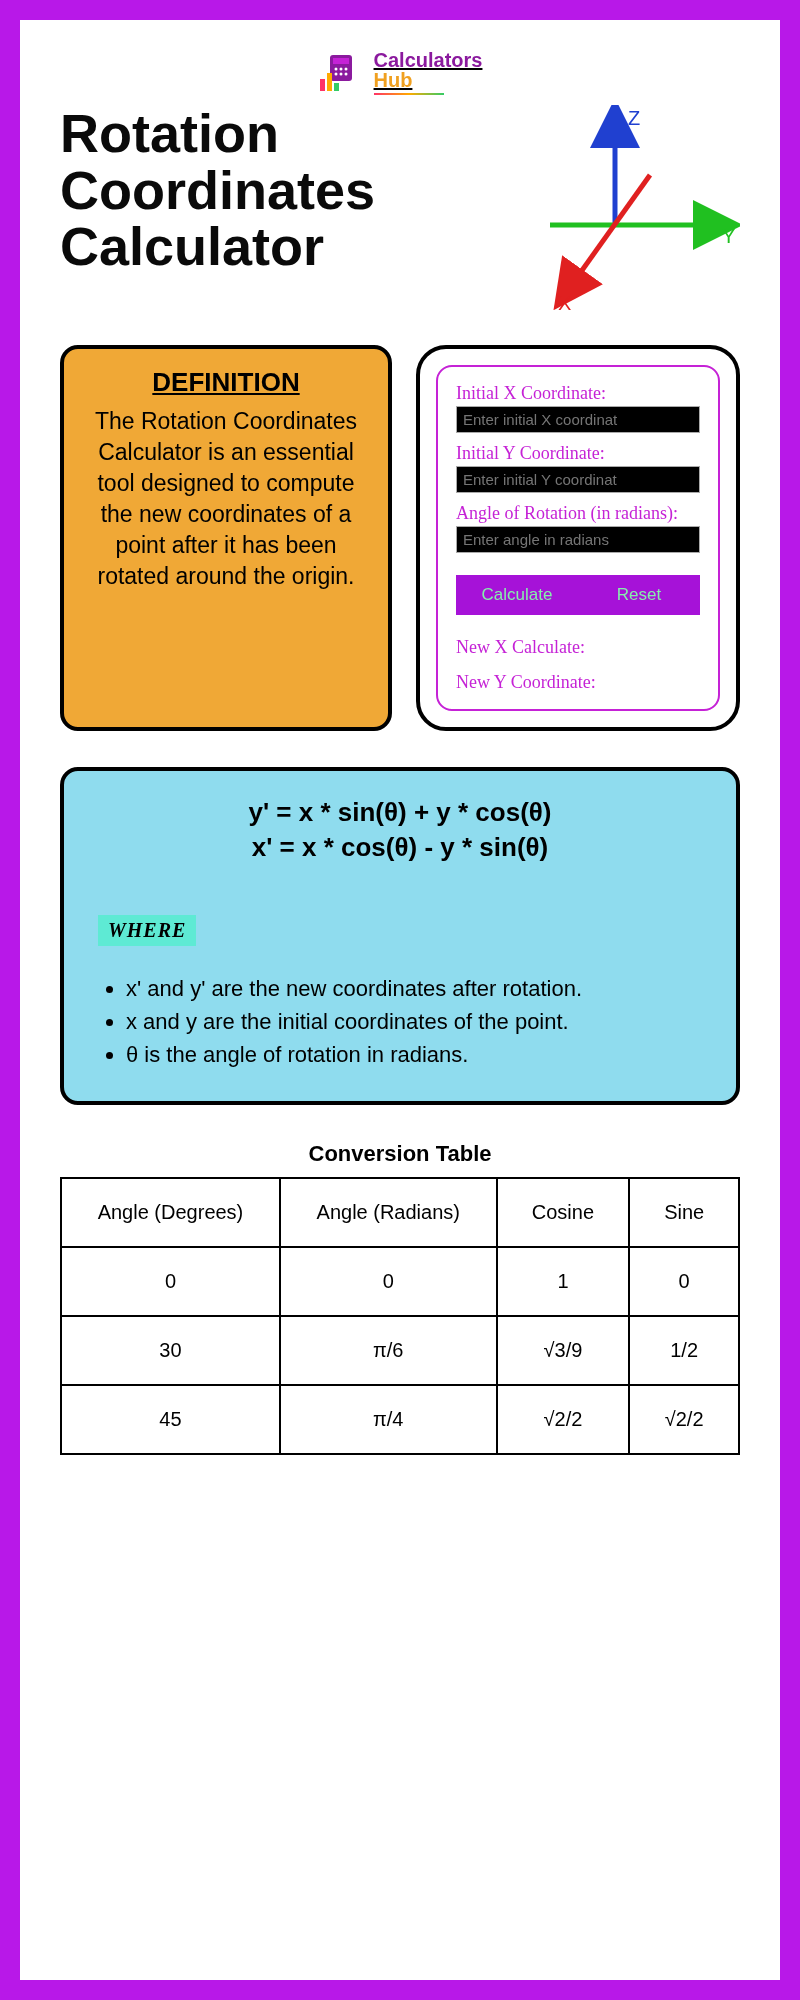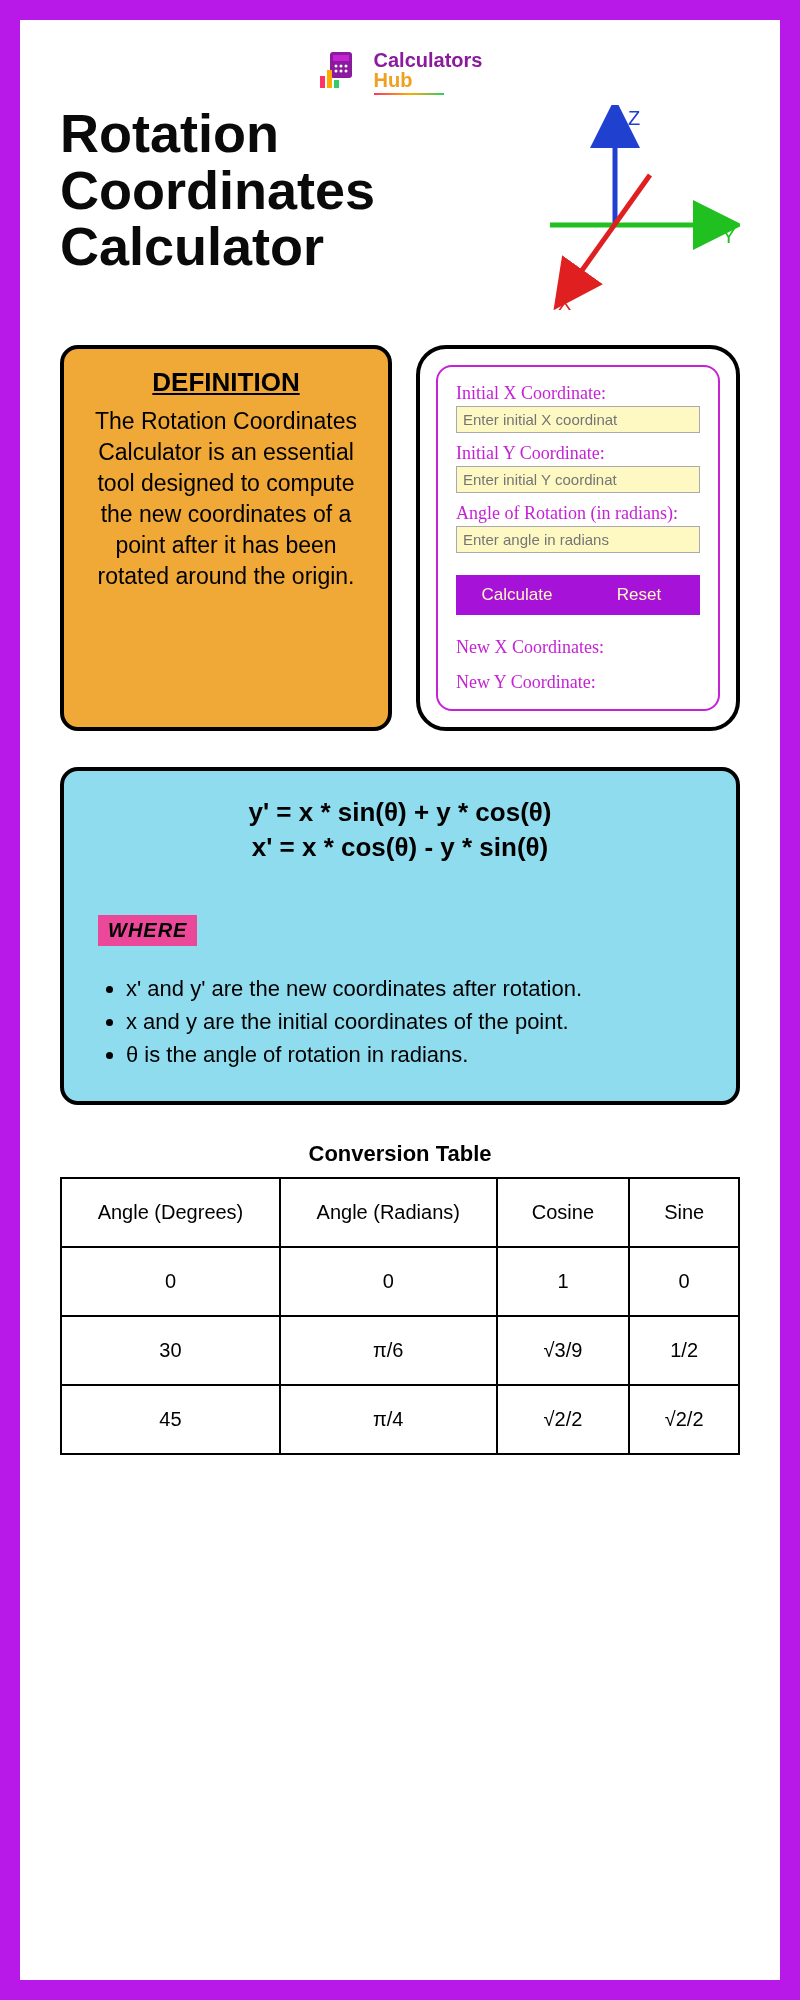--- a/index.html
+++ b/index.html
@@ -14,22 +14,23 @@
   padding: 30px 40px 0 40px;
   min-height: 1960px;
 }
 .logo-row {
   display: flex;
   justify-content: center;
   margin-bottom: 10px;
 }
 .logo {
   display: flex;
-  align-items: flex-start;
+  align-items: center;
   gap: 16px;
+  text-decoration: underline;
 }
 .logo-text {
   display: flex;
   flex-direction: column;
   line-height: 1;
 }
 .logo-text .l1 { font-weight: bold; color: #8b1a9e; font-size: 20px; }
 .logo-text .l2 { font-weight: bold; color: #f0a020; font-size: 20px; }
 .logo-bar { width: 70px; height: 2px; background: linear-gradient(90deg,#ff3366,#ffaa00,#33cc66); margin-top: 3px; }
 
@@ -77,53 +78,54 @@
   height: 100%;
 }
 .field-label { color: #c522d6; font-size: 18px; font-family: Georgia, serif; margin-bottom: 2px; margin-top: 10px; }
 .field-label:first-child { margin-top: 0; }
 .calc-inner input {
   width: 100%;
   padding: 4px 6px;
   font-size: 15px;
   color: #888;
   border: 1px solid #aaa;
-  background: #fef9c3;
+  background: #000000;
   font-family: Arial, sans-serif;
 }
 .btn-row { display: flex; gap: 0; margin-top: 22px; margin-bottom: 22px; }
 .btn-row button {
   flex: 1;
   background: #a612d8;
-  color: #fef9c3;
+  color: #86efac;
   border: none;
   padding: 10px 0;
   font-size: 17px;
   cursor: pointer;
 }
 .result-label { color: #c522d6; font-size: 18px; font-family: Georgia, serif; margin-top: 14px; }
 
 .formula-box {
   background: #8fdcee;
   border: 4px solid #000;
   border-radius: 18px;
   padding: 24px 34px 30px 34px;
   margin-bottom: 36px;
 }
 .formula-title { font-size: 30px; font-weight: 900; text-align: center; margin-bottom: 18px; }
 .formula-eq { font-size: 26px; font-weight: 600; text-align: center; line-height: 1.35; margin-bottom: 50px; font-family: 'Segoe UI', sans-serif; }
 .where-tag {
   display: inline-block;
-  background: #ec4899;
+  background: #5eead4;
   padding: 4px 10px;
   font-size: 20px;
   font-weight: 900;
   font-style: italic;
   margin-bottom: 26px;
   letter-spacing: 1px;
+  font-family: Liberation Serif, serif;
 }
 .formula-list { list-style: disc; padding-left: 28px; font-size: 22px; line-height: 1.5; font-family: 'Segoe UI', sans-serif; }
 
 .table-title { text-align: center; font-weight: 900; font-size: 22px; margin-bottom: 10px; }
 table { width: 100%; border-collapse: collapse; }
 th, td {
   border: 2px solid #000;
   padding: 22px 32px;
   font-size: 20px;
   text-align: center;
@@ -196,21 +198,21 @@
         <input type="text" placeholder="Enter initial Y coordinat" style="">
 
         <div class="field-label">Angle of Rotation (in radians):</div>
         <input type="text" placeholder="Enter angle in radians" style="">
 
         <div class="btn-row">
           <button>Calculate</button>
           <button>Reset</button>
         </div>
 
-        <div class="result-label">New X Coordinates:</div>
+        <div class="result-label">New X Calculate:</div>
         <div class="result-label">New Y Coordinate:</div>
       </div>
     </div>
   </div>
 
   <div class="formula-box">
     <div class="formula-eq">
       <div>y' = x * sin(θ) + y * cos(θ)</div>
       <div>x' = x * cos(θ) - y * sin(θ)</div>
     </div>

